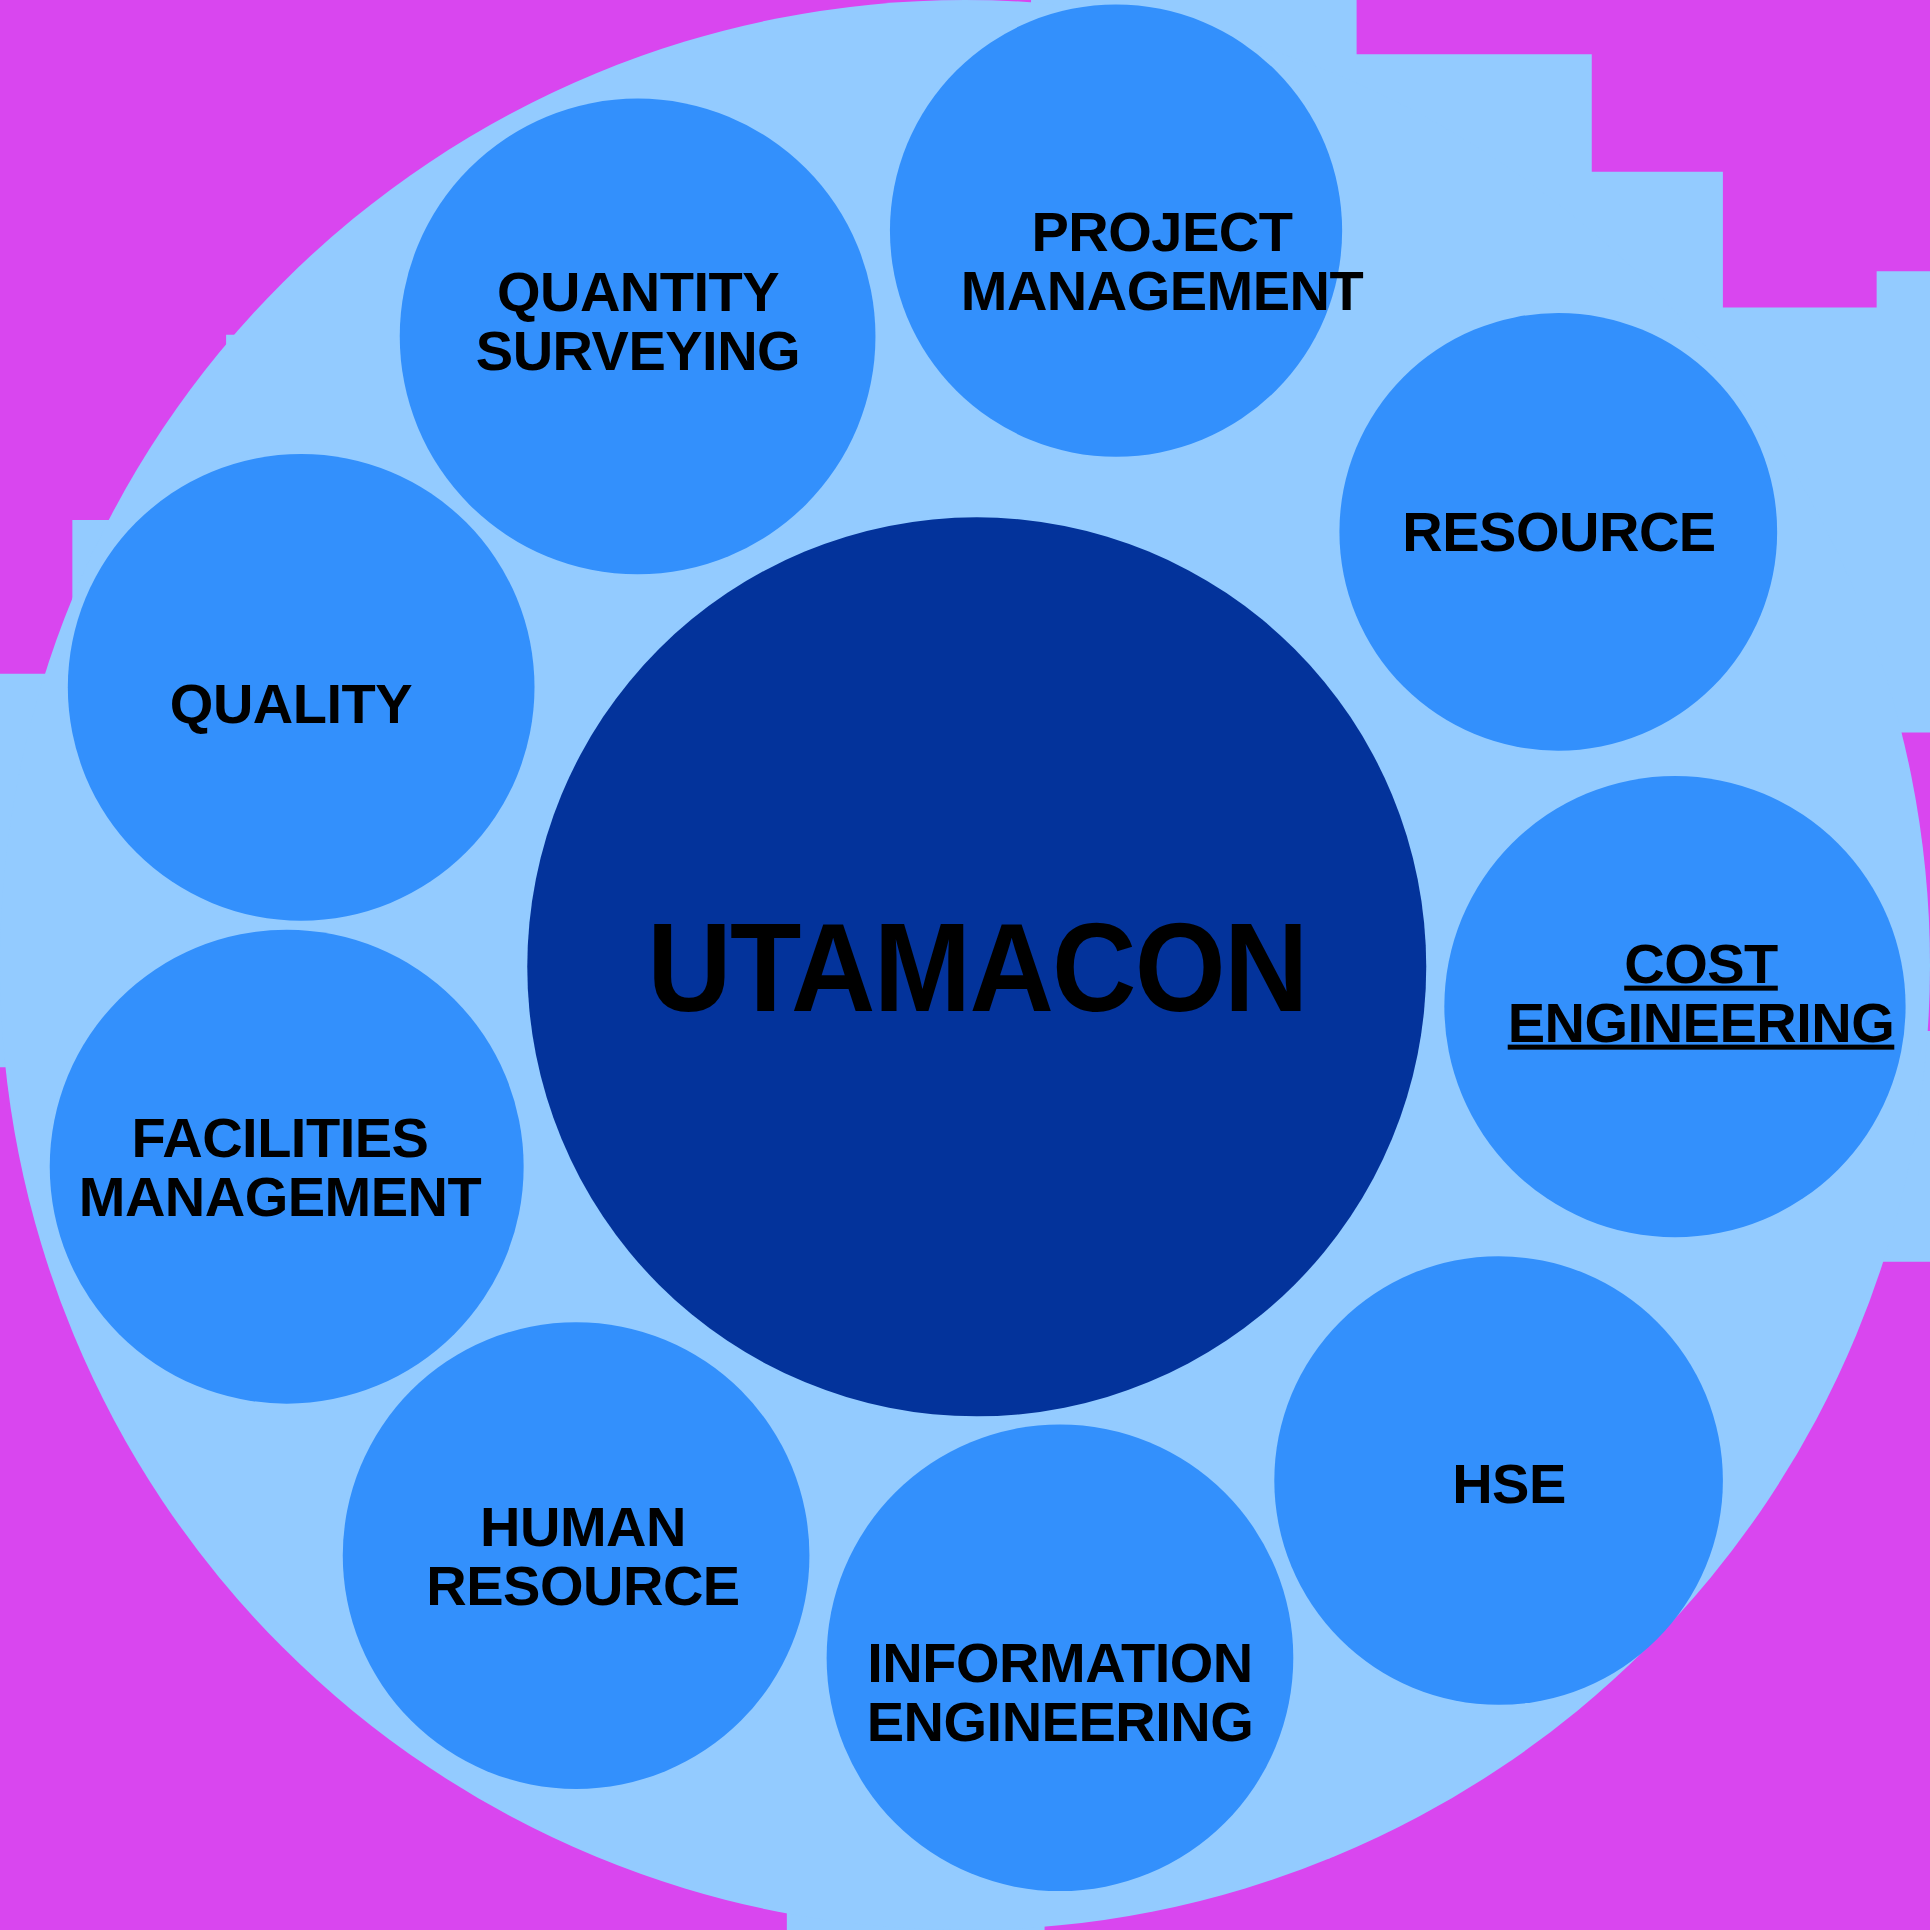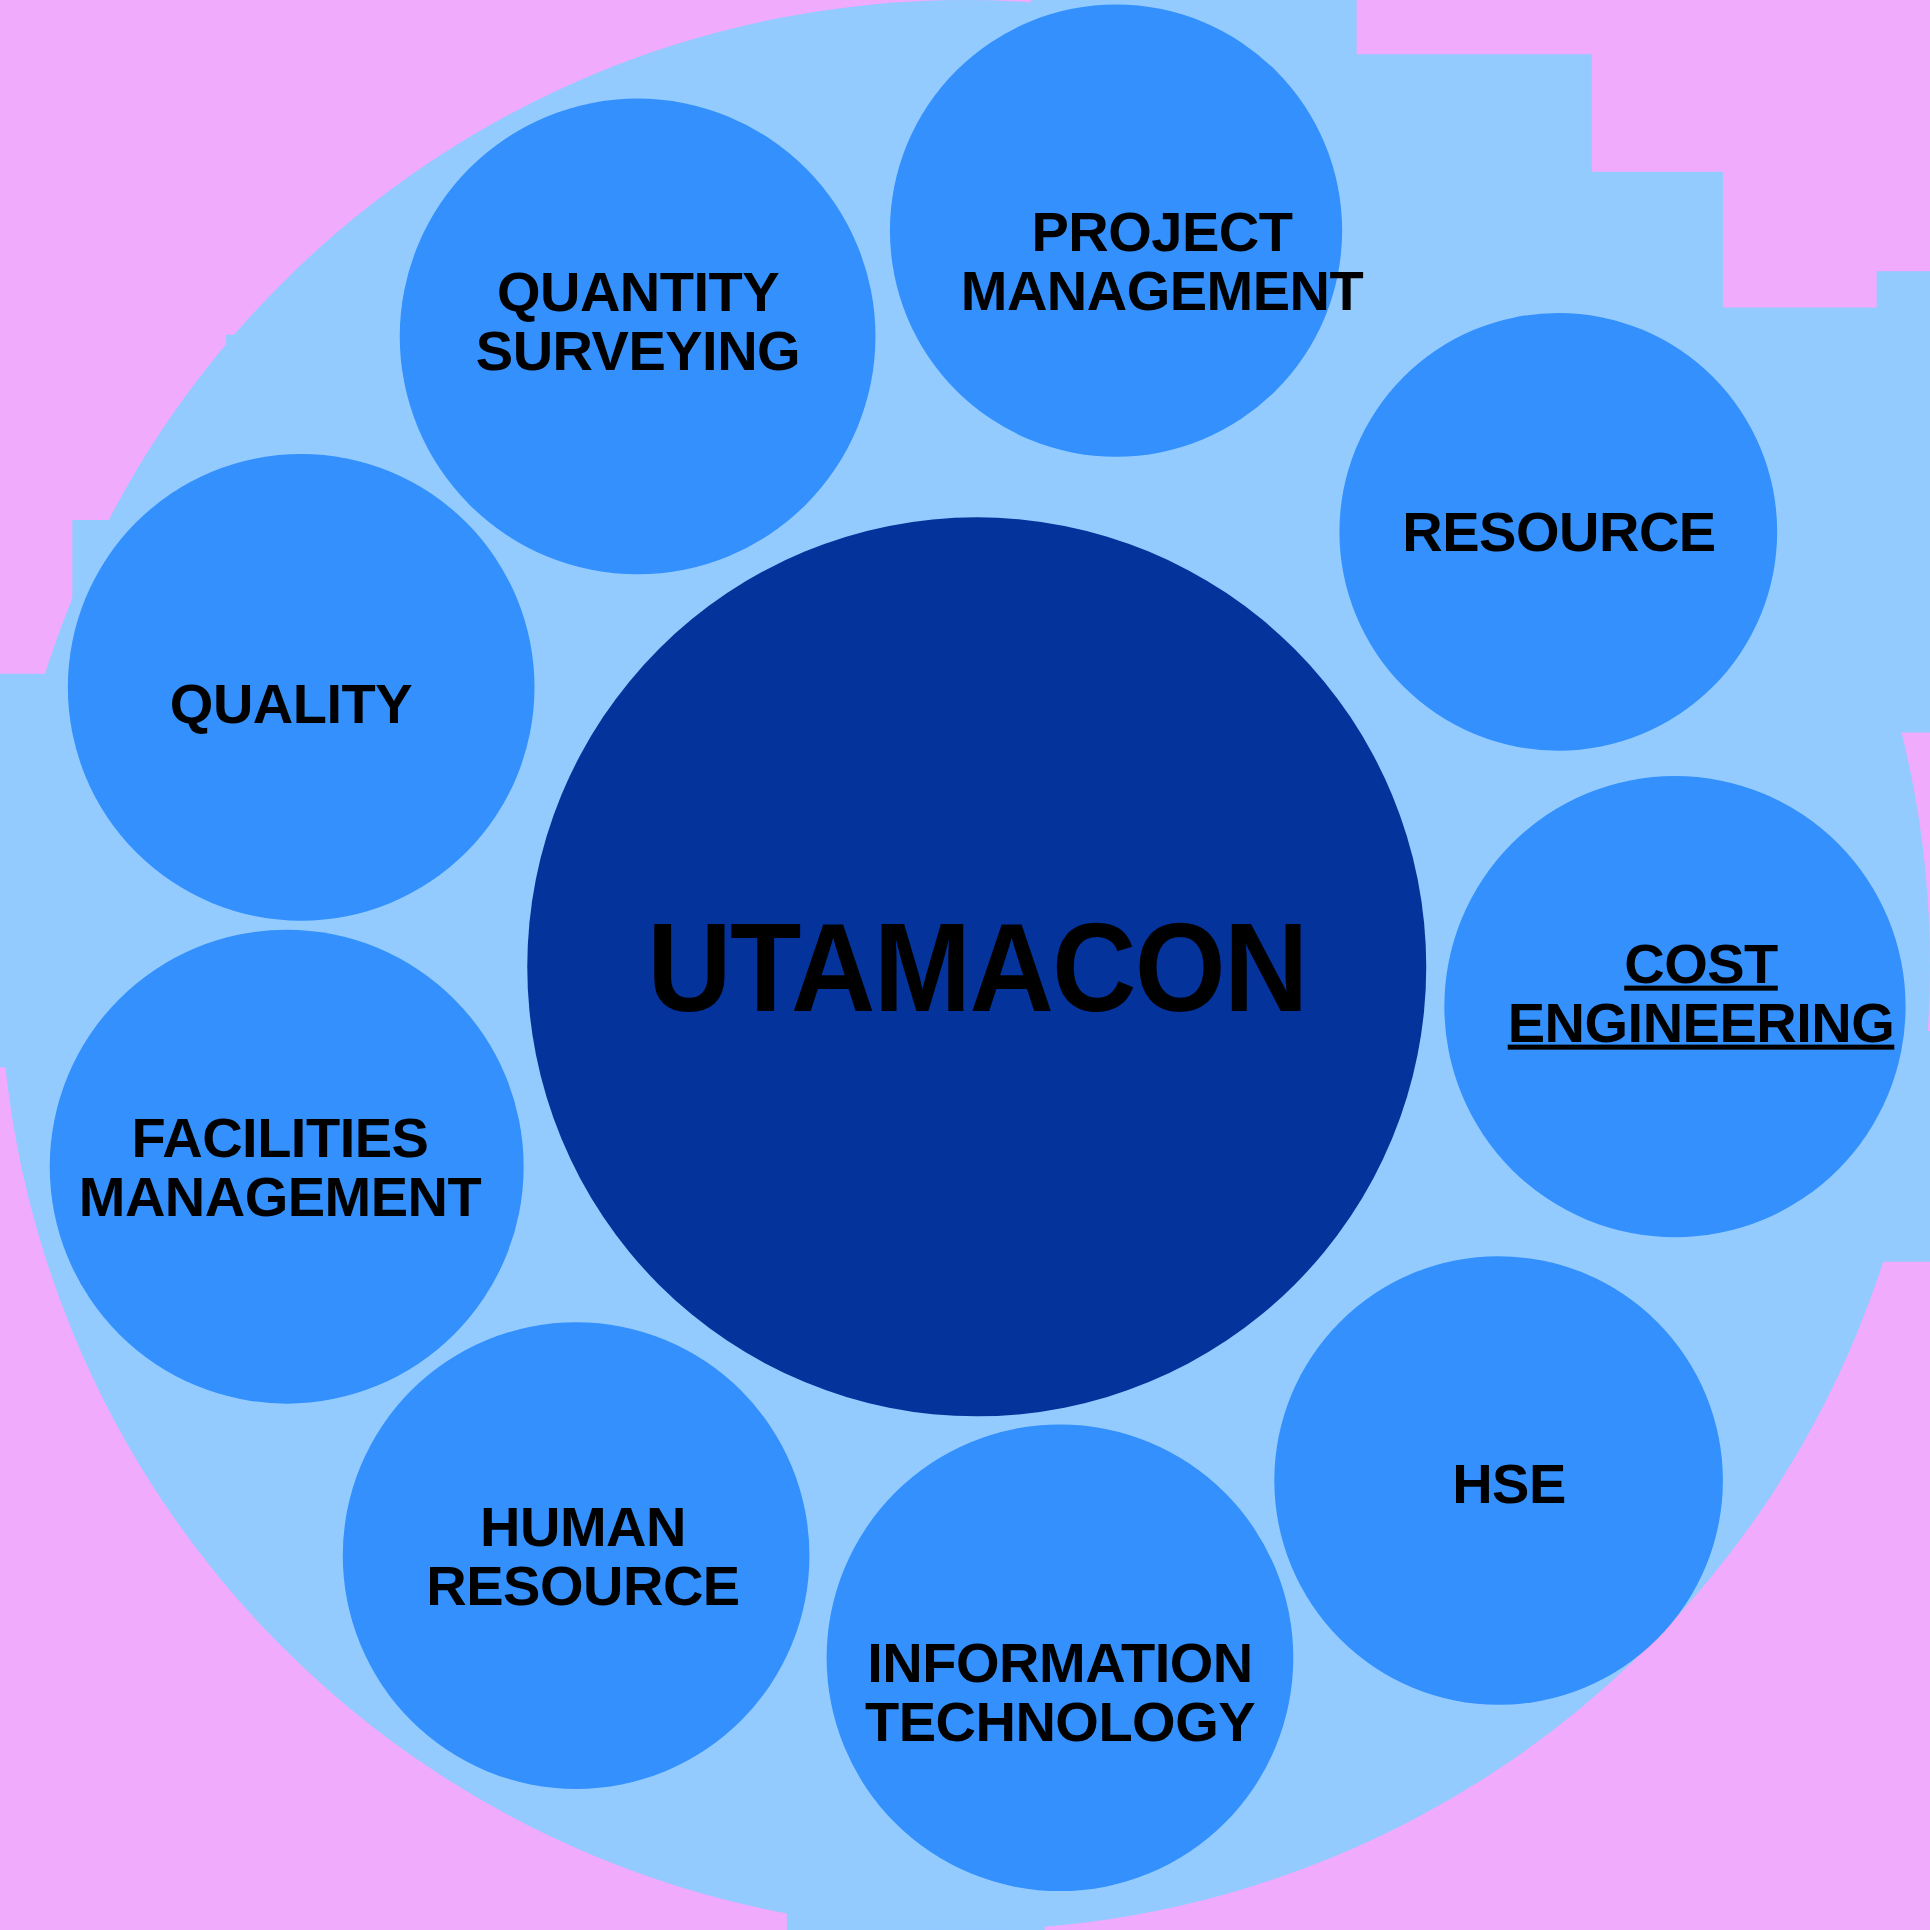--- a/index.html
+++ b/index.html
@@ -7,21 +7,21 @@
     padding: 0;
     background: #ffffff;
   }
   body {
     font-family: "Liberation Sans", sans-serif;
   }
   #stage {
     position: relative;
     width: 1930px;
     height: 1930px;
-    background: #f0abfc;
+    background: #d946ef;
     overflow: hidden;
   }
   #bg-layer, #circle-layer, #center-layer {
     position: absolute;
     inset: 0;
     width: 1930px;
     height: 1930px;
   }
   .node-label {
     position: absolute;
@@ -90,21 +90,21 @@
   <div id="labels">
       <div class="node-label sz-lg" style="left: 638px; top: 321px;">QUANTITY
 SURVEYING</div>
       <div class="node-label sz-lg" style="left: 1116px; top: 261px; margin-left: 46px;">PROJECT
 MANAGEMENT</div>
       <div class="node-label sz-lg" style="left: 1559px; top: 532px;">RESOURCE</div>
       <div class="node-label sz-lg" style="left: 1701px; top: 993px; text-decoration: underline;">COST
 ENGINEERING</div>
       <div class="node-label sz-lg" style="left: 1509px; top: 1484px;">HSE</div>
       <div class="node-label sz-lg" style="left: 1060px; top: 1692px;">INFORMATION
-TECHNOLOGY</div>
+ENGINEERING</div>
       <div class="node-label sz-lg" style="left: 583px; top: 1556px;">HUMAN
 RESOURCE</div>
       <div class="node-label sz-lg" style="left: 280px; top: 1167px;">FACILITIES
 MANAGEMENT</div>
       <div class="node-label sz-lg" style="left: 291px; top: 704px;">QUALITY</div>
     </div>
   <div class="center-label" id="center-label" style="left: 977px; top: 967px;">UTAMACON</div>
 
 </div>
 

